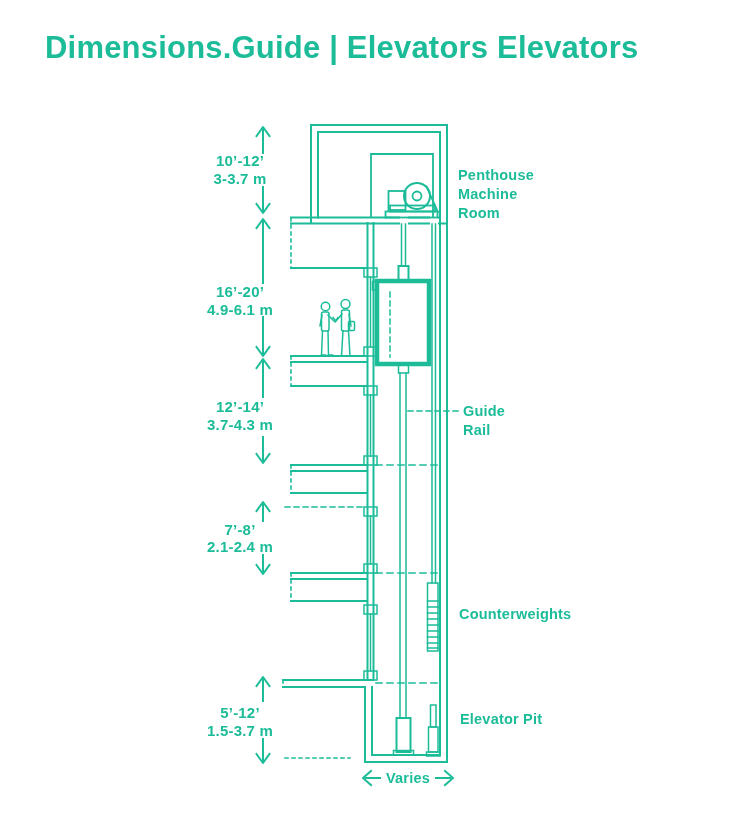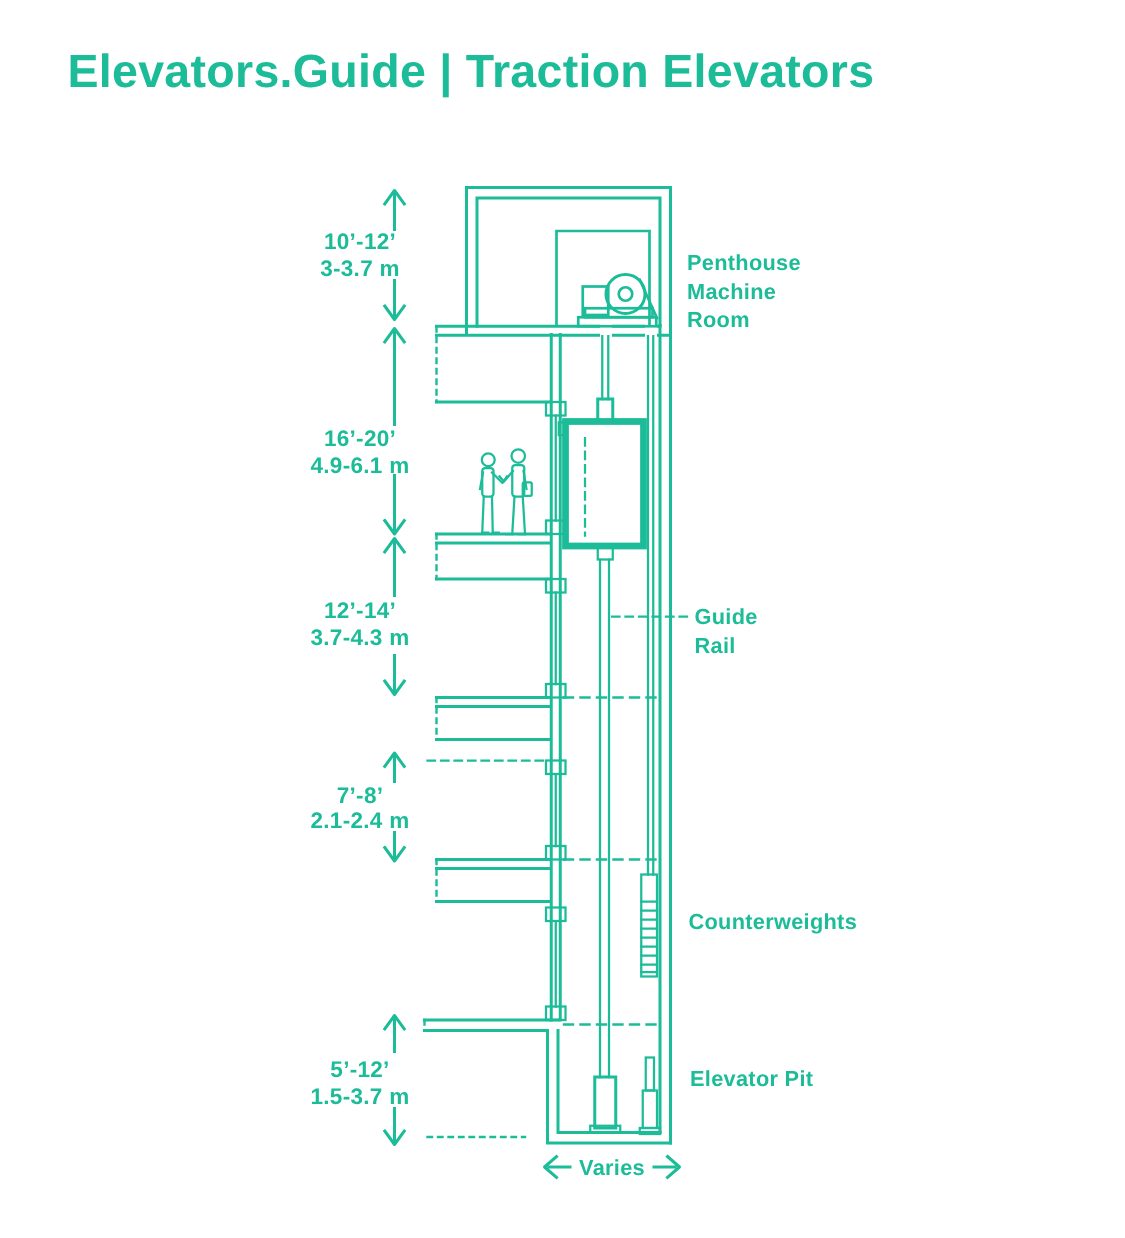--- a/index.html
+++ b/index.html
@@ -19,21 +19,21 @@
   .dashB { stroke-dasharray:3 4;  stroke-width:1.6; }
   .dashC { stroke-dasharray:6 5;  stroke-width:1.6; }
   text { fill:var(--accent); font-family:"Liberation Sans",sans-serif; stroke:none; }
   .dim { font-size:15px; font-weight:600; text-anchor:middle; letter-spacing:.2px; }
   .lbl { font-size:14.5px; font-weight:600; text-anchor:start; letter-spacing:.2px; }
   .lblc{ font-size:14.5px; font-weight:600; text-anchor:middle; letter-spacing:.2px; }
 </style>
 </head>
 <body>
 
-<h1 class="title">Elevators.Guide | Traction Elevators</h1>
+<h1 class="title">Dimensions.Guide | Elevators Elevators</h1>
 
 <svg width="750" height="825" viewBox="0 0 750 825">
 
   <g>
     <path class="ln" d="M311,223 V125 H447 V223"></path>
     <path class="ln" d="M318,217 V132 H440 V217"></path>
 
     <path class="ln t18" d="M371,216 V154 H433 V216"></path>
 
     <path class="ln" d="M318,217.5 H399 M409,217.5 H429 M439,217.5 H440"></path>

